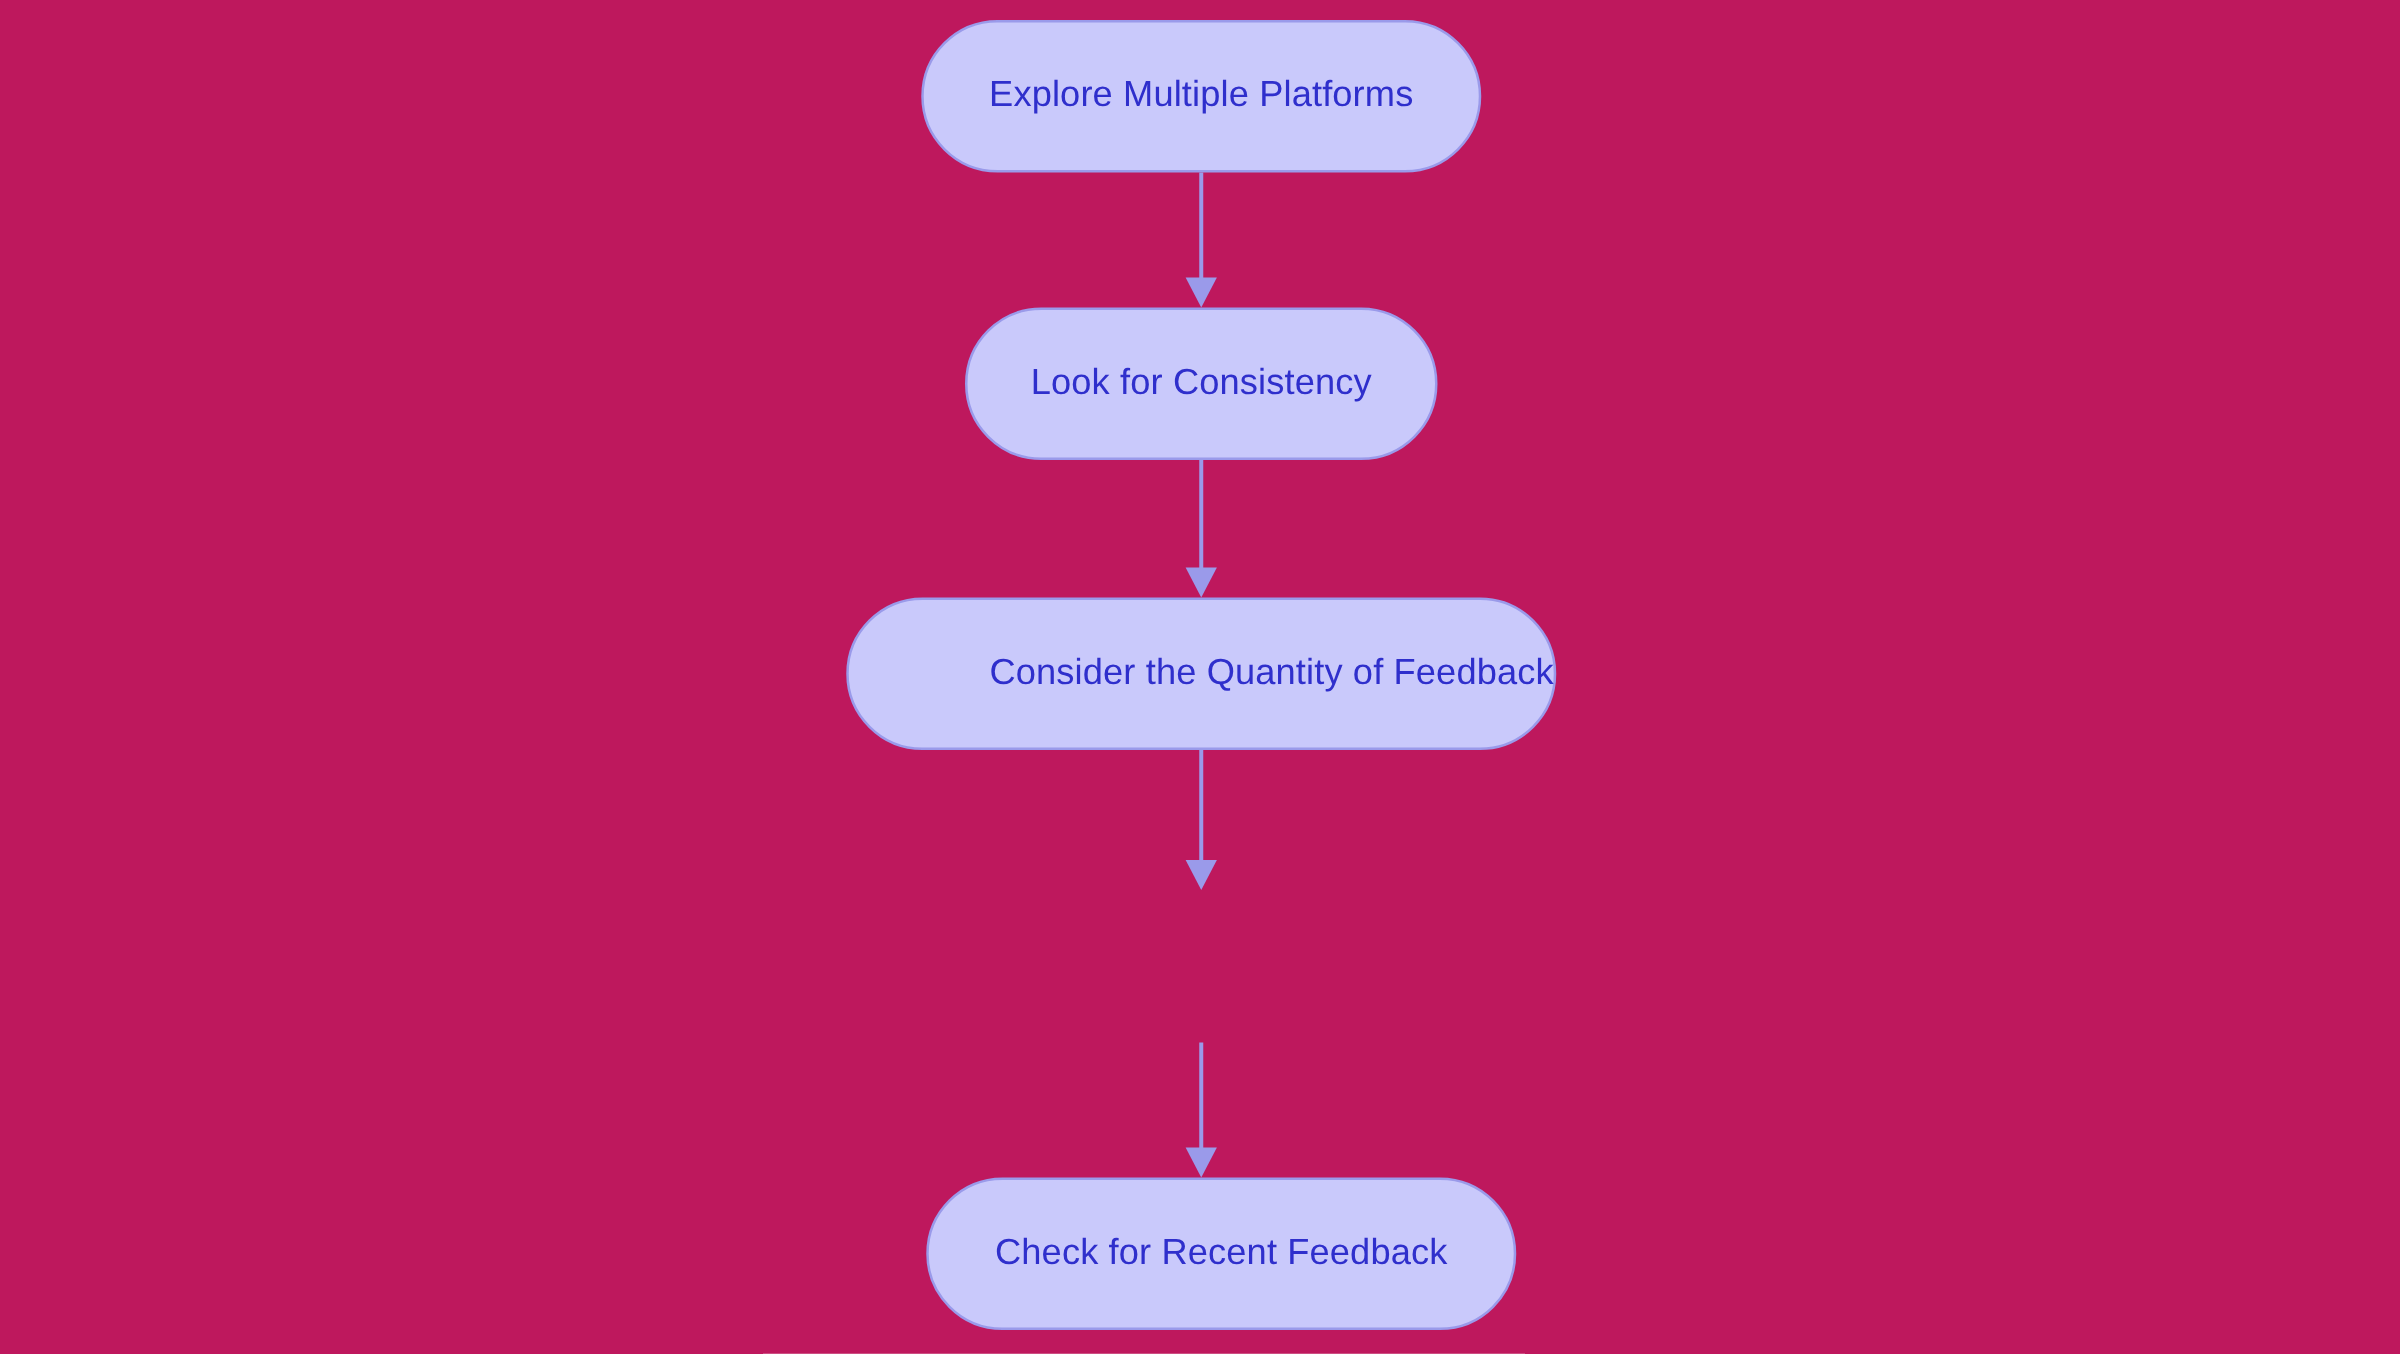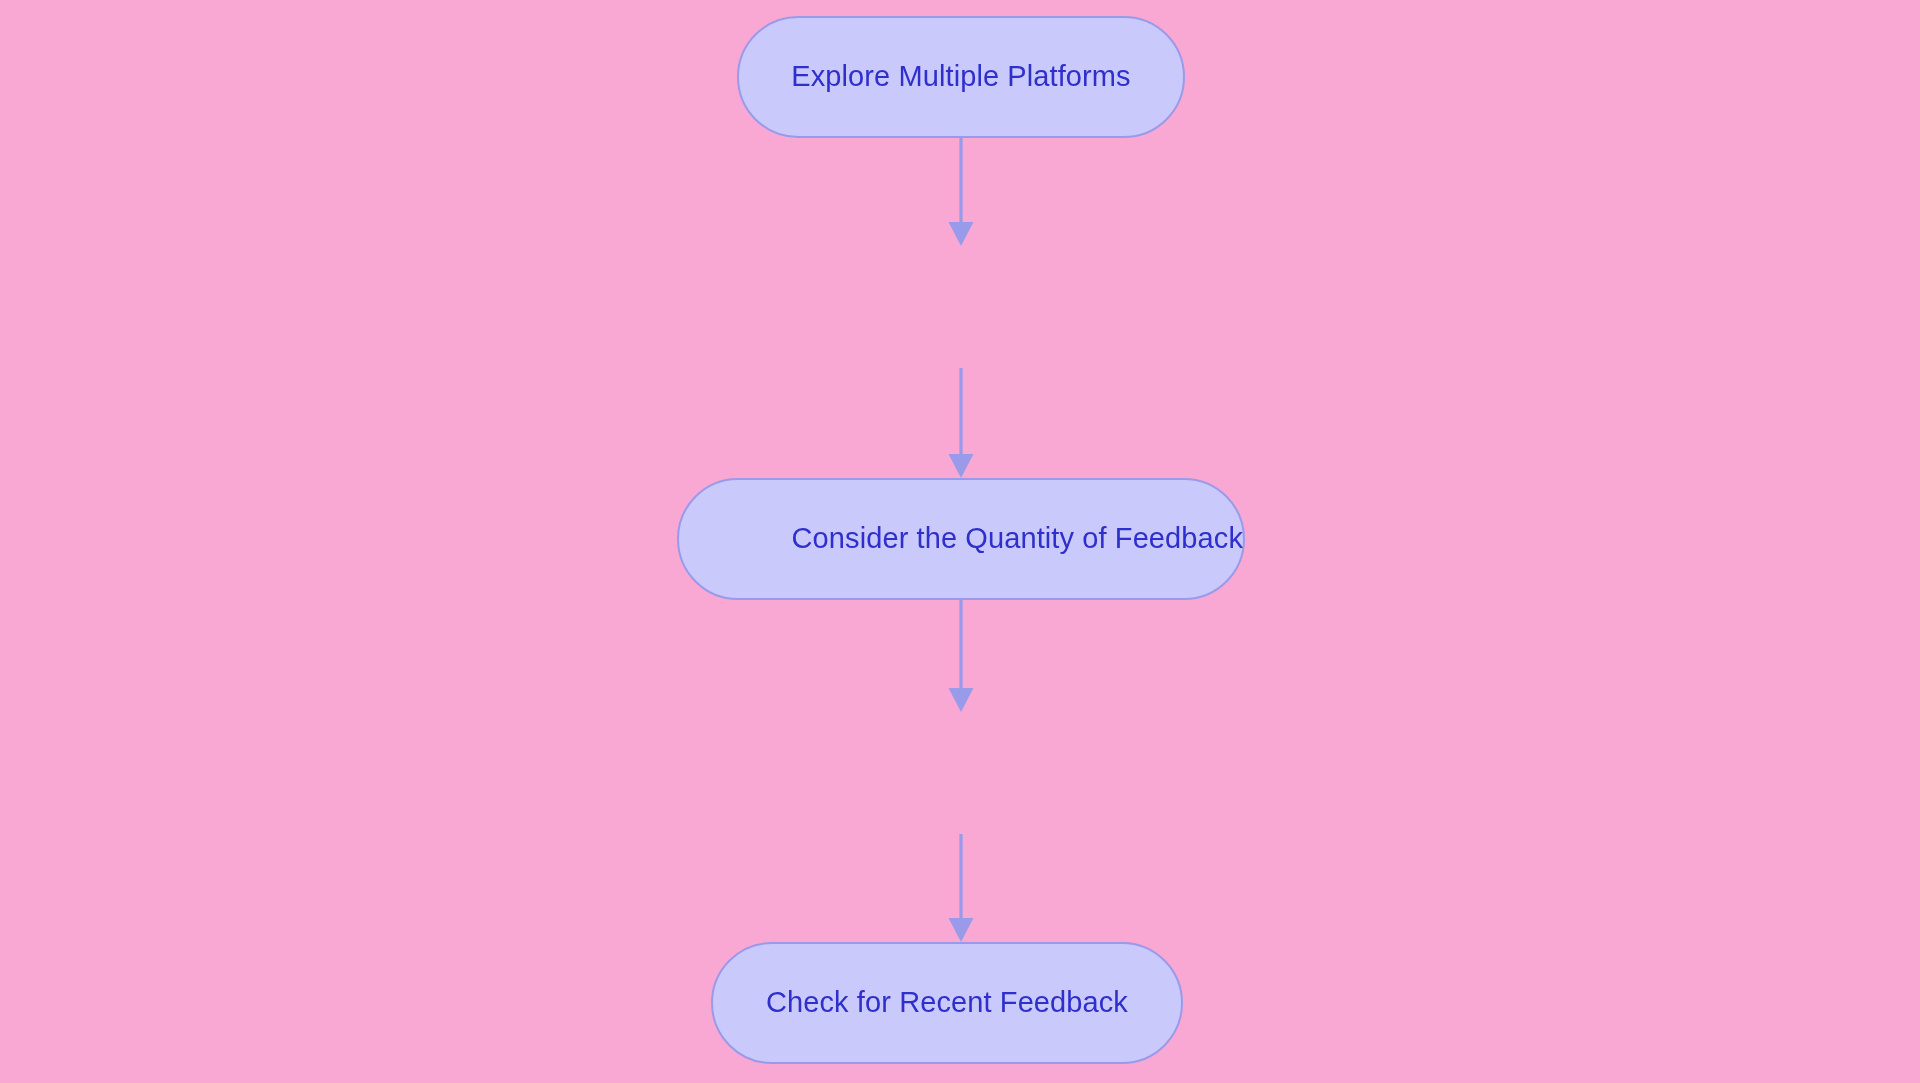--- a/index.html
+++ b/index.html
@@ -10,21 +10,21 @@
   body {
     width: 1920px;
     height: 1083px;
     overflow: hidden;
     font-family: "Liberation Sans", sans-serif;
   }
   #flowchart-canvas {
     position: relative;
     width: 1920px;
     height: 1083px;
-    background: #f9a8d4;
+    background: #be185d;
   }
   .flow-node {
     position: absolute;
     box-sizing: border-box;
     display: flex;
     align-items: center;
     justify-content: center;
     height: 122px;
     border: 2px solid #9a9aea;
     border-radius: 61px;
@@ -47,21 +47,21 @@
   }
   .connector svg {
     display: block;
     overflow: visible;
   }
   
   #node-1 { left: 961px; top: 16px;  width: 448px; }
   #node-2 { left: 961px; top: 246px; width: 378px; }
   #node-3 { left: 961px; top: 478px; width: 568px; justify-content: flex-end; }
   #node-4 { left: 961px; top: 712px; width: 424px; }
-  #node-5 { left: 947px; top: 942px; width: 472px; }
+  #node-5 { left: 977px; top: 942px; width: 472px; }
 
   #connector-1 { left: 961px; top: 138px; height: 108px; }
   #connector-2 { left: 961px; top: 368px; height: 110px; }
   #connector-3 { left: 961px; top: 600px; height: 112px; }
   #connector-4 { left: 961px; top: 834px; height: 108px; }
 </style>
 </head>
 <body>
 
 <div id="flowchart-canvas">
@@ -70,20 +70,23 @@
     <span class="flow-node-label">Explore Multiple Platforms</span>
   </div>
 
   <div class="connector" id="connector-1">
     <svg width="30" height="108" viewBox="0 0 30 108" aria-hidden="true">
       <line x1="15" y1="0" x2="15" y2="86" stroke="#9a9aea" stroke-width="3.2"></line>
       <polygon points="15,108 2.5,84 27.5,84" fill="#9a9aea"></polygon>
     </svg>
   </div>
 
+  <div class="flow-node" id="node-2">
+    <span class="flow-node-label">Look for Consistency</span>
+  </div>
 
   <div class="connector" id="connector-2">
     <svg width="30" height="110" viewBox="0 0 30 110" aria-hidden="true">
       <line x1="15" y1="0" x2="15" y2="88" stroke="#9a9aea" stroke-width="3.2"></line>
       <polygon points="15,110 2.5,86 27.5,86" fill="#9a9aea"></polygon>
     </svg>
   </div>
 
   <div class="flow-node" id="node-3">
     <span class="flow-node-label">Consider the Quantity of Feedback</span>

